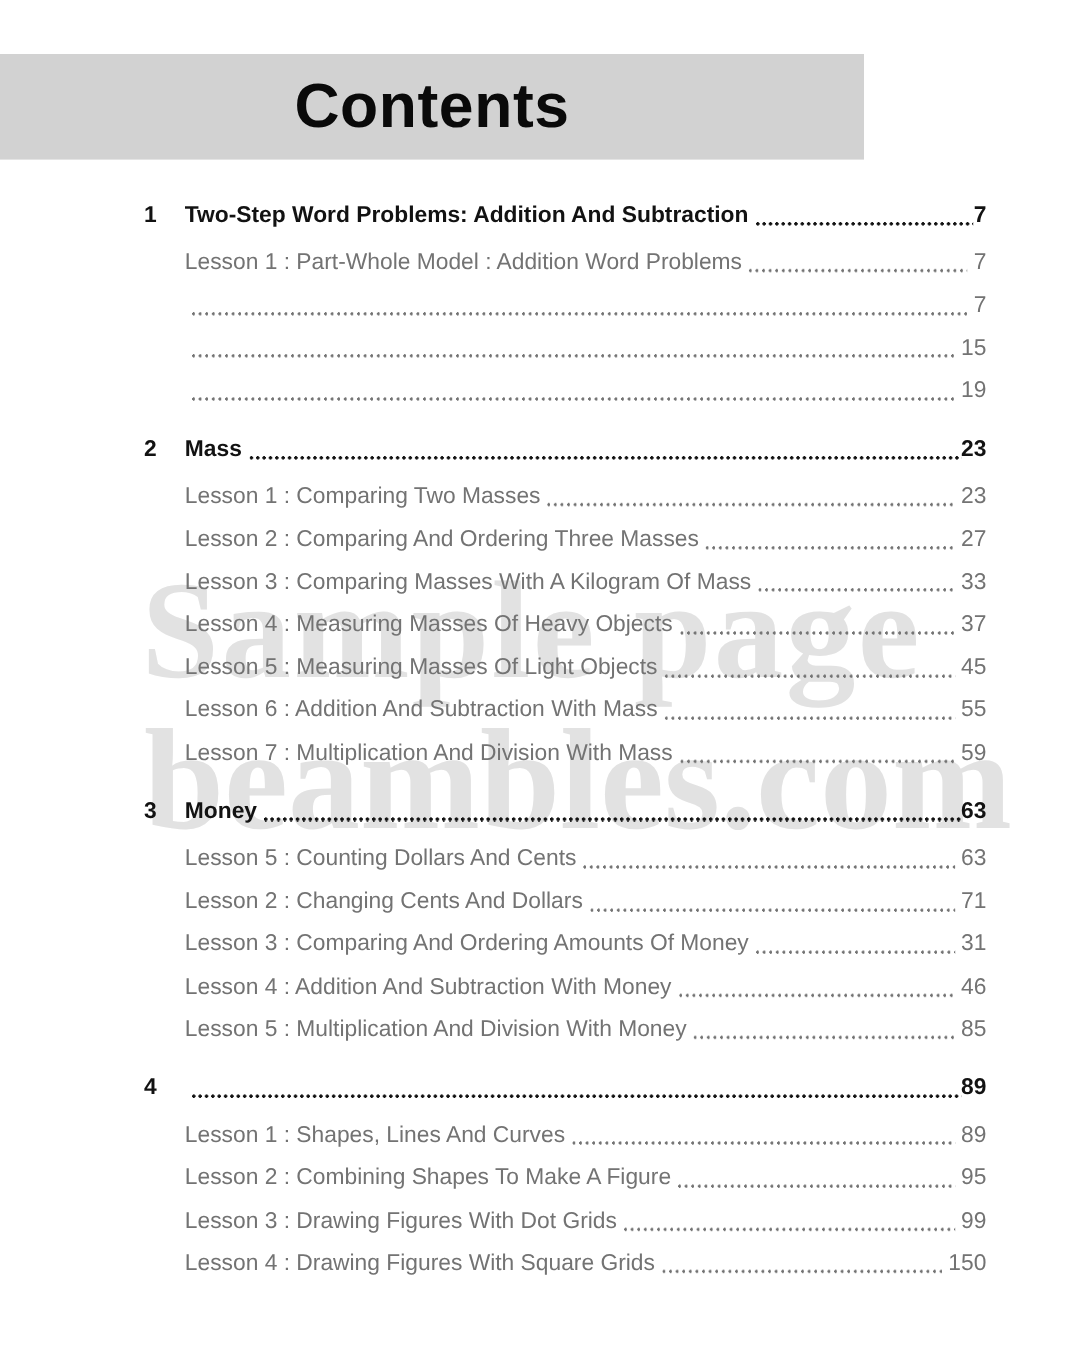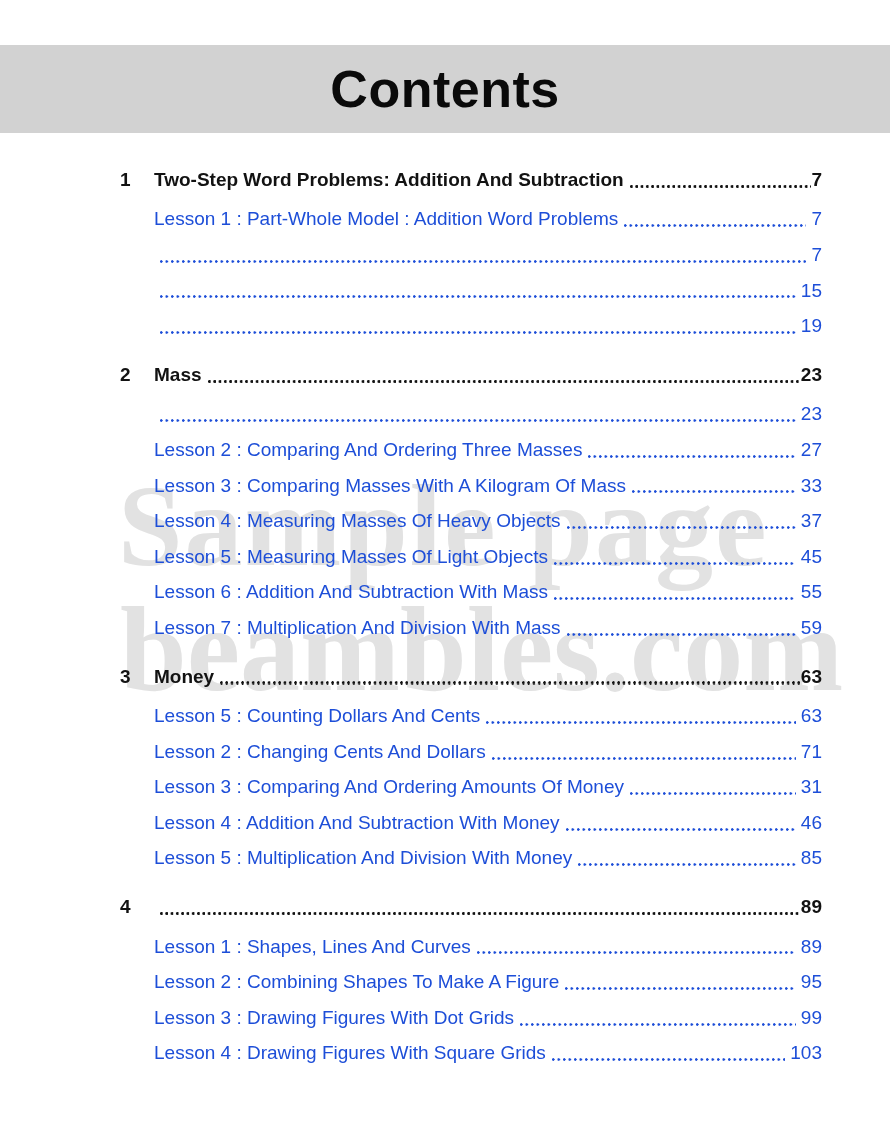--- a/index.html
+++ b/index.html
@@ -6,21 +6,21 @@
   body {
     width: 890px; height: 1137px;
     background: #ffffff;
     font-family: "Liberation Sans", sans-serif;
     position: relative;
     overflow: hidden;
   }
   .band {
     position: absolute;
     top: 45px; left: 0;
-    width: 890px; height: 88px;
+    width: 720px; height: 88px;
     background: #d2d2d2;
     display: flex; align-items: center; justify-content: center;
   }
   .band h1 {
     margin: 0;
     font-size: 52px;
     font-weight: 800;
     color: #0a0a0a;
     letter-spacing: 0.5px;
   }
@@ -63,21 +63,21 @@
     font-weight: 700;
     color: #121212;
     margin-bottom: 4px;
   }
   .row.chapter .dots {
     height: 3.4px;
     margin: 0 0 9.5px 6px;
     background-image: radial-gradient(circle at 1.4px 1.7px, currentColor 1.35px, transparent 1.65px);
     background-size: 5.3px 3.4px;
   }
-  .row.lesson { color: #1d4ed8; }
+  .row.lesson { color: #737373; }
 </style>
 </head>
 <body>
 
 <div class="watermark">
   <div class="wm-line wm-1">Sample page</div>
   <div class="wm-line wm-2">beambles.com</div>
 </div>
 
 <header class="band">
@@ -116,20 +116,21 @@
     </section>
     <section class="chapter-block">
       <div class="row chapter">
         <span class="num">2</span>
         <span class="title">Mass</span>
         <span class="dots"></span>
         <span class="pagenum">23</span>
       </div>
       <div class="row lesson">
         <span class="num"></span>
+        <span class="title">Lesson 1 : Comparing Two Masses</span>
         <span class="dots"></span>
         <span class="pagenum">23</span>
       </div>
       <div class="row lesson">
         <span class="num"></span>
         <span class="title">Lesson 2 : Comparing And Ordering Three Masses</span>
         <span class="dots"></span>
         <span class="pagenum">27</span>
       </div>
       <div class="row lesson">
@@ -222,16 +223,16 @@
       <div class="row lesson">
         <span class="num"></span>
         <span class="title">Lesson 3 : Drawing Figures With Dot Grids</span>
         <span class="dots"></span>
         <span class="pagenum">99</span>
       </div>
       <div class="row lesson">
         <span class="num"></span>
         <span class="title">Lesson 4 : Drawing Figures With Square Grids</span>
         <span class="dots"></span>
-        <span class="pagenum">103</span>
+        <span class="pagenum">150</span>
       </div>
     </section>
   </main>
 
 </body></html>

